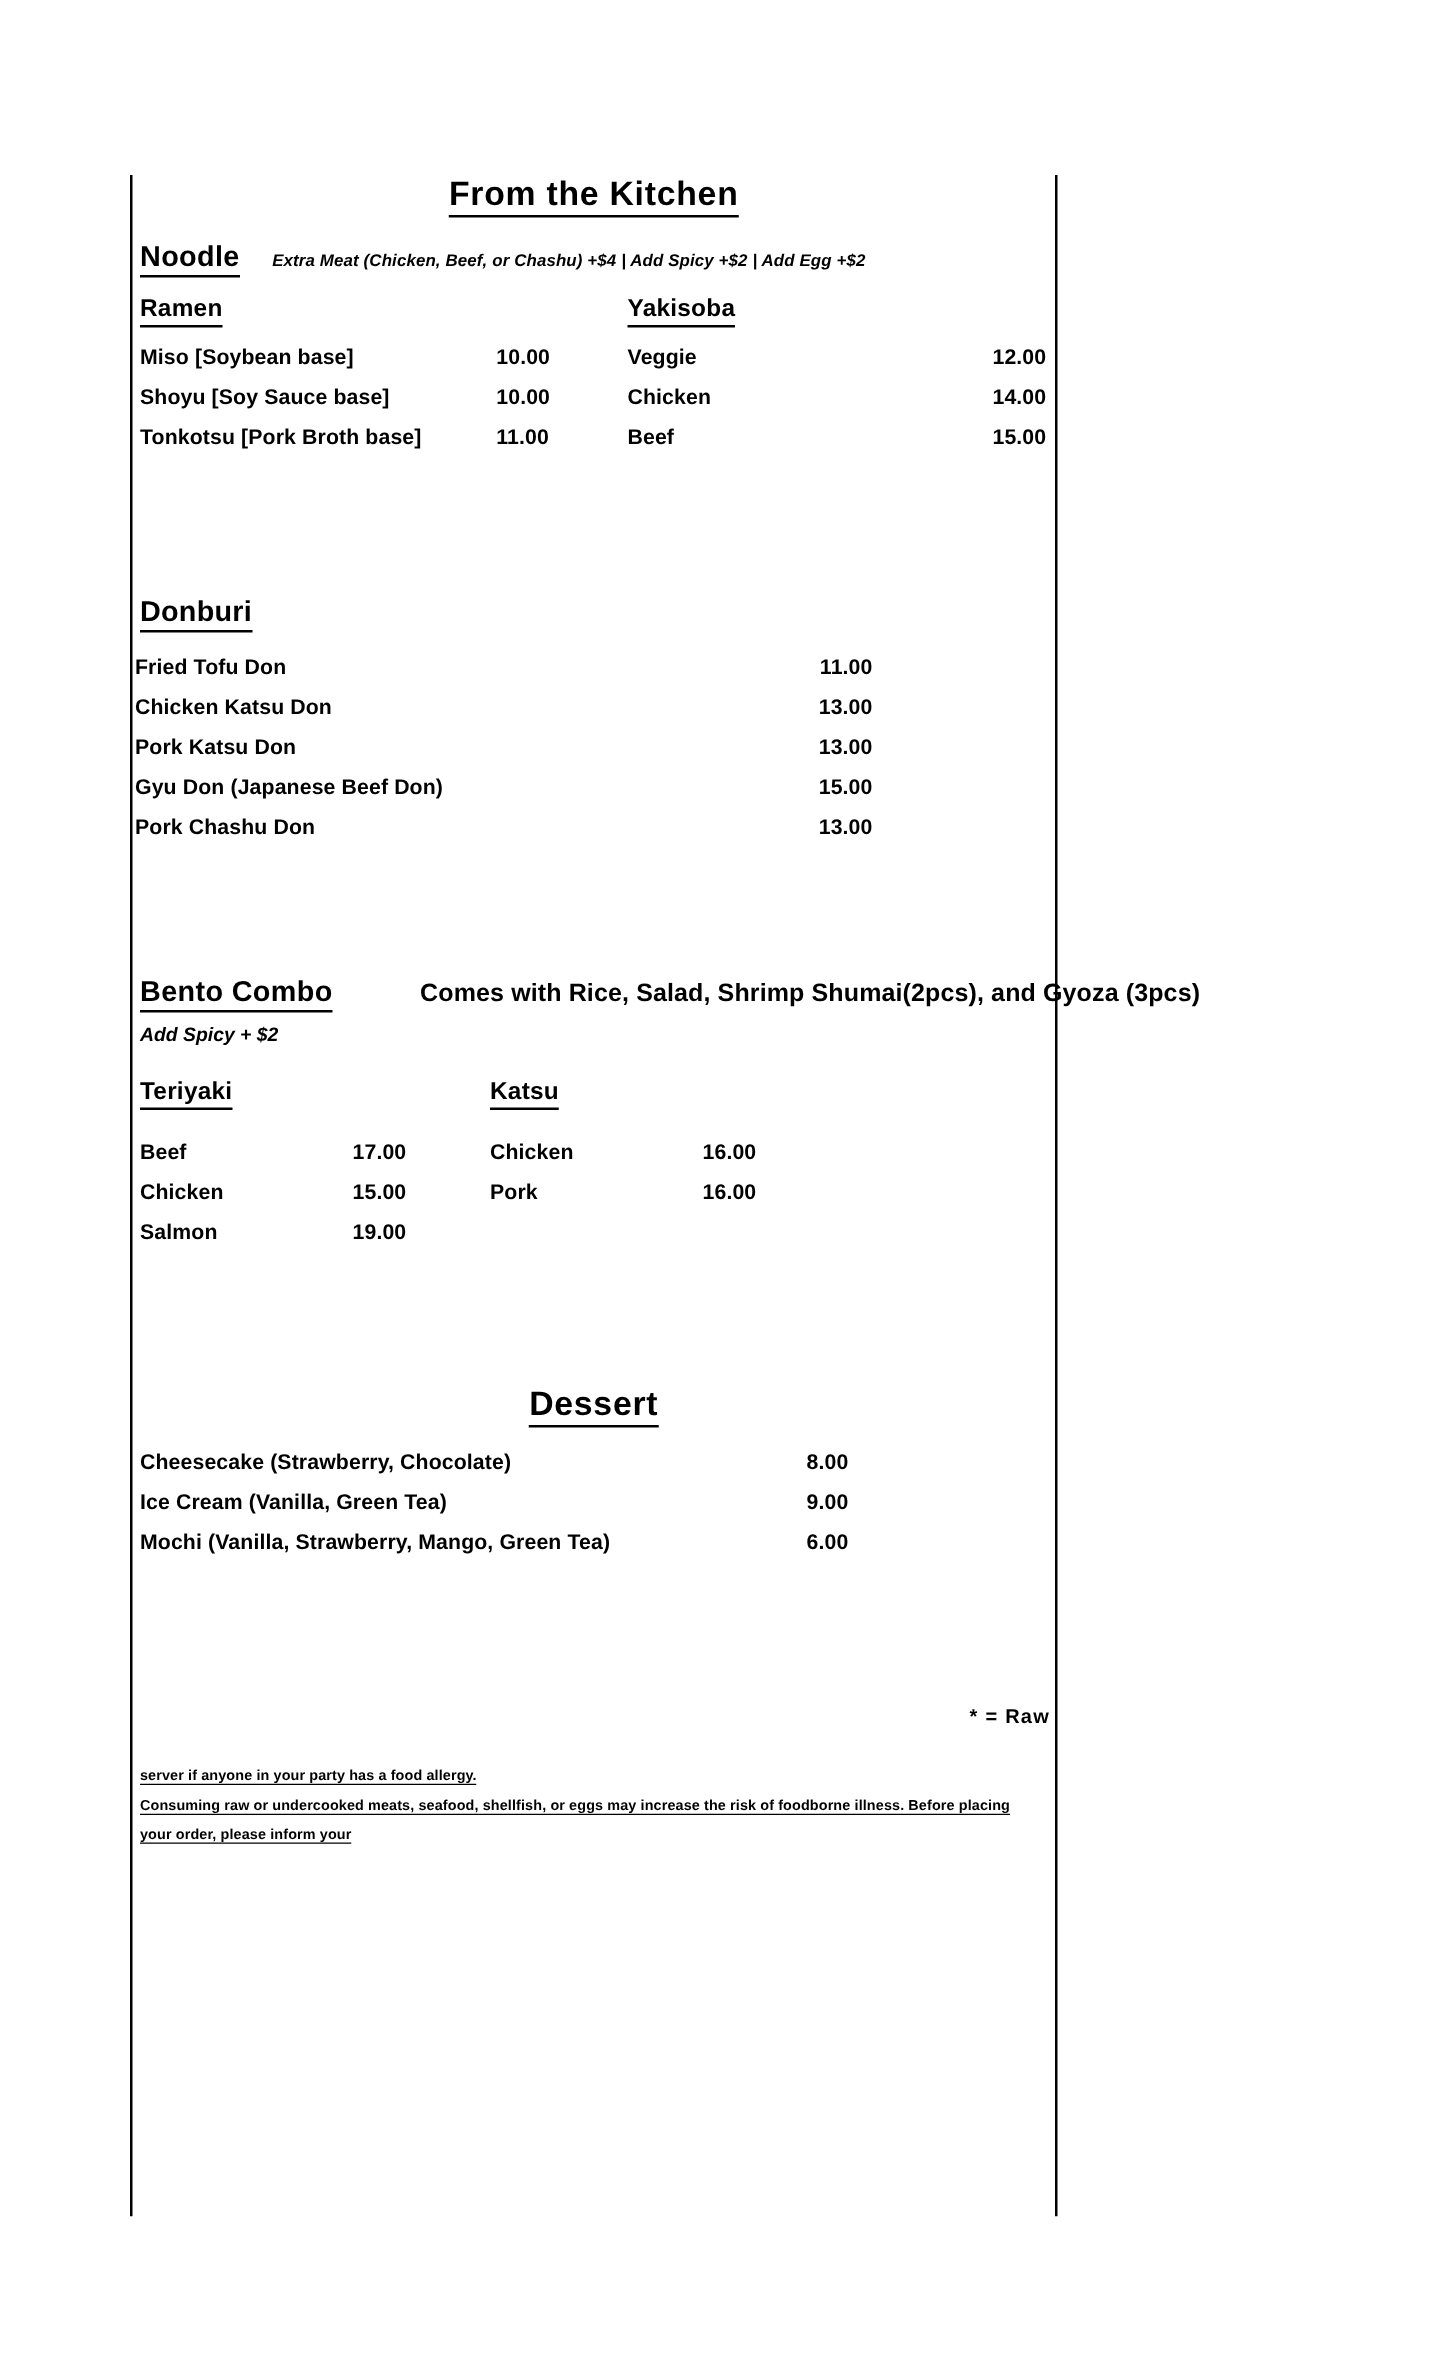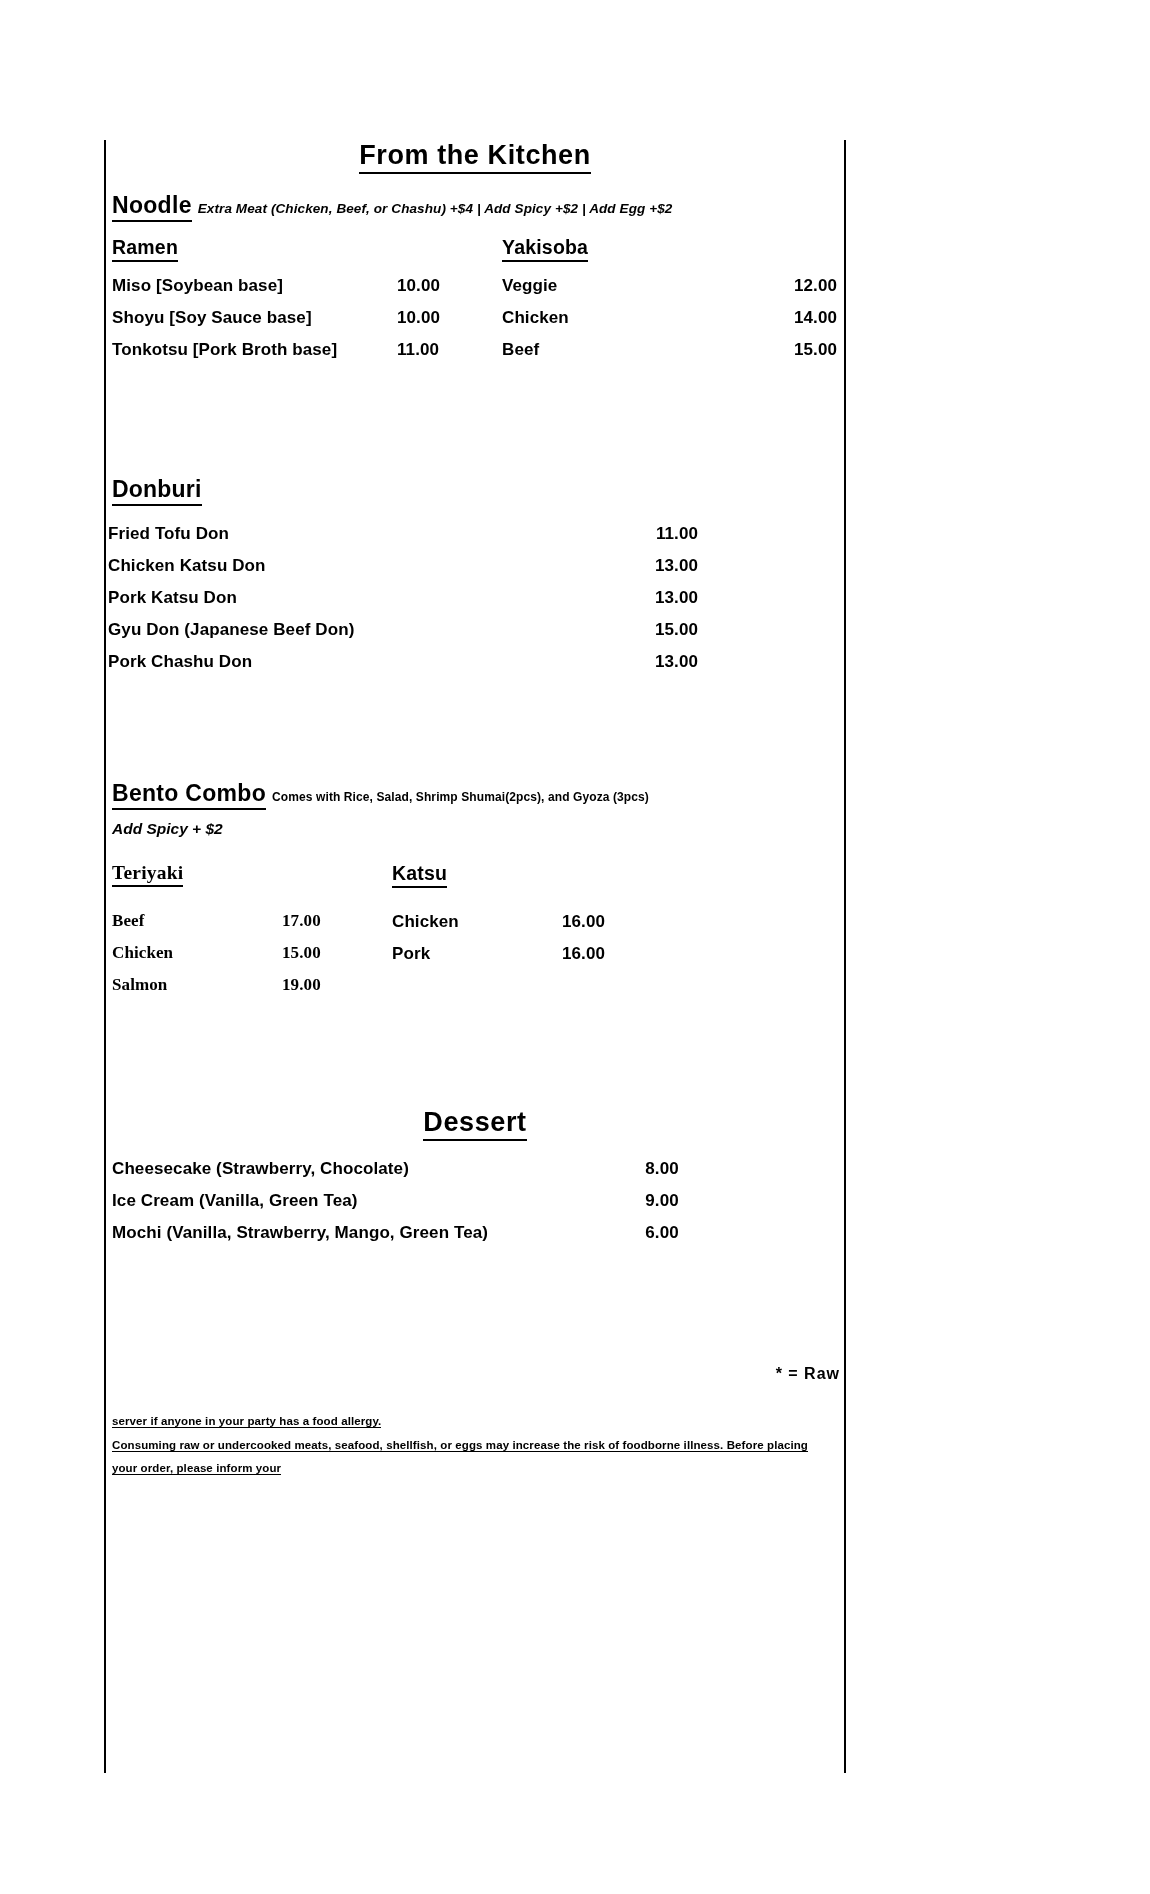--- a/index.html
+++ b/index.html
@@ -57,40 +57,41 @@
     font-weight: bold;
     letter-spacing: 0.6px;
     margin: 0;
   }
   .section-title .u { border-bottom-width: 2.5px; }
 
   
   .group-head {
     display: flex;
     align-items: baseline;
-    gap: 6px;
+    gap: 26px;
     margin: 0;
     padding-left: 8px;
   }
   .group-head .gh-title {
     font-size: 23px;
     font-weight: bold;
     letter-spacing: 0.3px;
     white-space: nowrap;
   }
   .group-head .gh-note {
     font-size: 13.5px;
     font-weight: bold;
     font-style: italic;
     letter-spacing: 0.1px;
     white-space: nowrap;
   }
   .group-head .gh-note.upright {
     font-style: normal;
-    font-size: 12px;
+    font-size: 20px;
+    margin-left: 44px;
   }
   .group-subnote {
     font-size: 15.5px;
     font-weight: bold;
     font-style: italic;
     padding-left: 8px;
     margin: 0;
   }
 
   
@@ -133,21 +134,21 @@
 
   
   .don-row { height: 32px; padding-left: 4px; }
   .don-row .item-name  { width: 520px; }
   .don-row .item-price { width: 70px; text-align: right; }
 
   
   .bento-row { height: 32px; }
   .bento-row .item-name  { width: 170px; }
   .bento-row .item-price { width: 110px; margin-top: 10px; }
-  .two-col.bento .col-a { width: 280px; font-family: Liberation Serif, serif; }
+  .two-col.bento .col-a { width: 280px; }
   .two-col.bento .col-b { width: 300px; }
 
   
   .dessert-row { height: 32px; padding-left: 8px; }
   .dessert-row .item-name  { width: 520px; }
   .dessert-row .item-price { width: 60px; text-align: center; }
 
   
   .raw-note {
     position: absolute;

